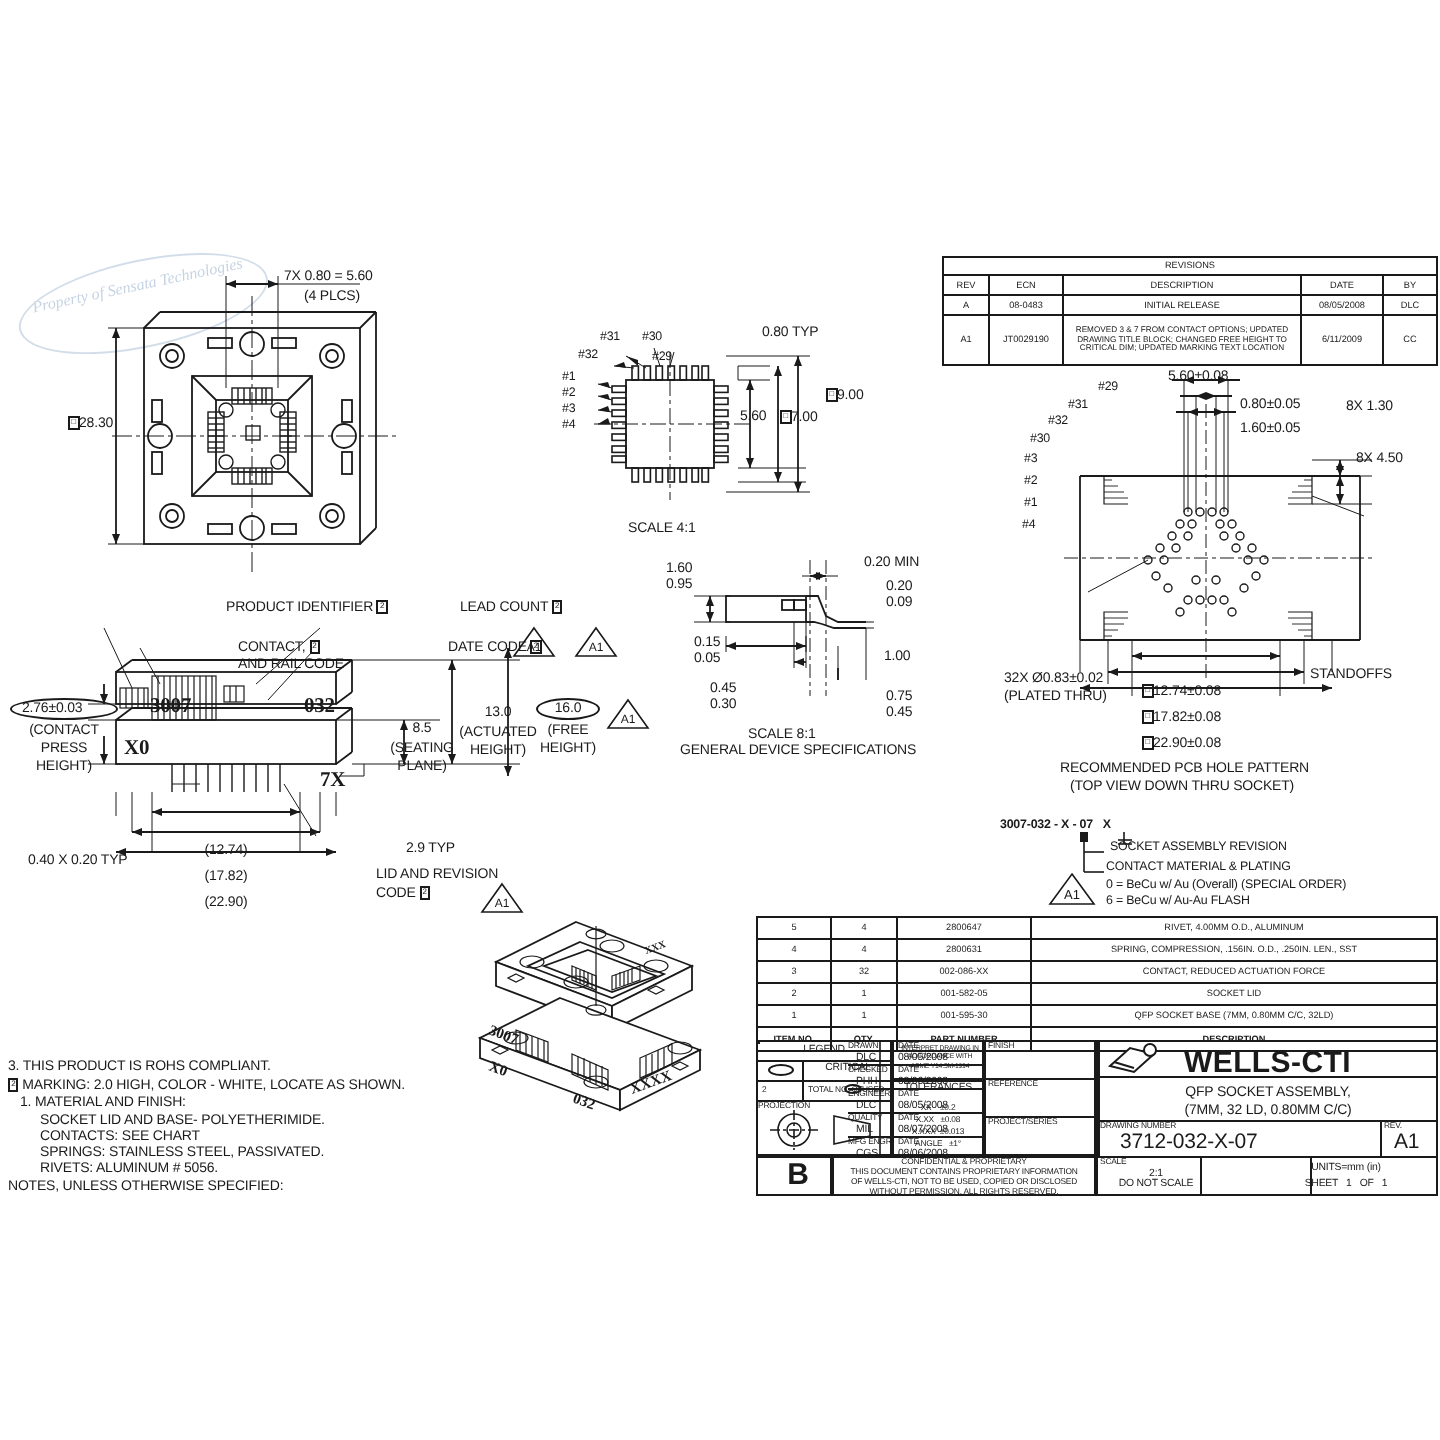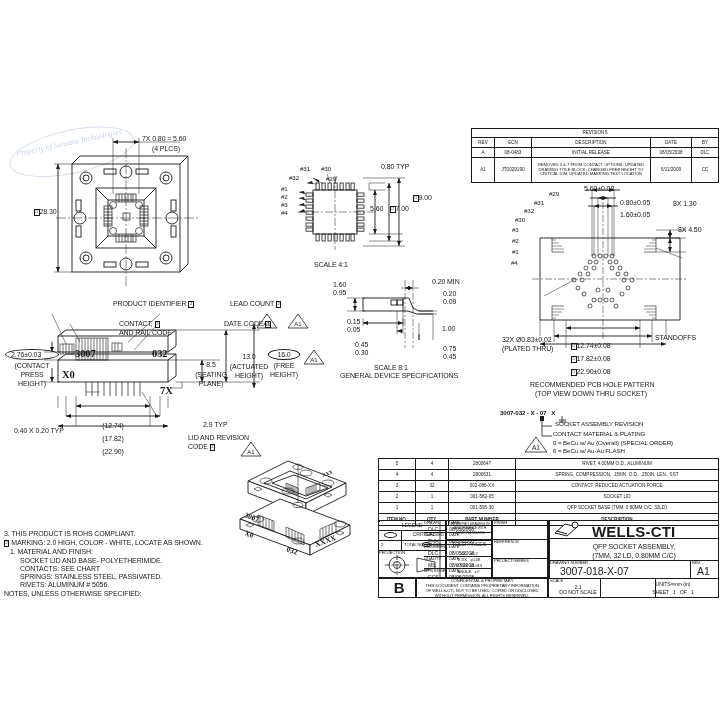--- a/index.html
+++ b/index.html
@@ -855,21 +855,21 @@
         <circle cx="22" cy="3" r="3"></circle>
         <line x1="4" y1="9" x2="14" y2="12"></line>
       </g>
     </svg>
   </div>
   <div class="t f14 bold" style="left:592px;top:524px;letter-spacing:0.2px;">WELLS-CTI</div>
   <div class="t f7 ctr" style="left:634px;top:543px;">QFP SOCKET ASSEMBLY,</div>
   <div class="t f7 ctr" style="left:634px;top:552px;">(7MM, 32 LD, 0.80MM C/C)</div>
   <div class="t f4" style="left:550px;top:561px;">DRAWING NUMBER</div>
   <div class="t f4" style="left:692px;top:561px;">REV.</div>
-  <div class="t f10" style="left:560px;top:566px;">3007-018-X-07</div>
+  <div class="t f10" style="left:560px;top:566px;">3712-032-X-07</div>
   <div class="t f10" style="left:697px;top:566px;">A1</div>
   <div class="t f4" style="left:550px;top:579px;">SCALE</div>
   <div class="t f5 ctr" style="left:578px;top:585px;">2:1</div>
   <div class="t f5 ctr" style="left:673px;top:582px;">UNITS=mm (in)</div>
   <div class="t f5 ctr" style="left:578px;top:590px;">DO NOT SCALE</div>
   <div class="t f5 ctr" style="left:673px;top:590px;">SHEET   1   OF   1</div>
 
   <div class="abs" style="left:440px;top:520px;">
     <svg width="108" height="58" viewBox="0 0 108 58">
       <g stroke="#1a1a1a" stroke-width="0.8" fill="none">

